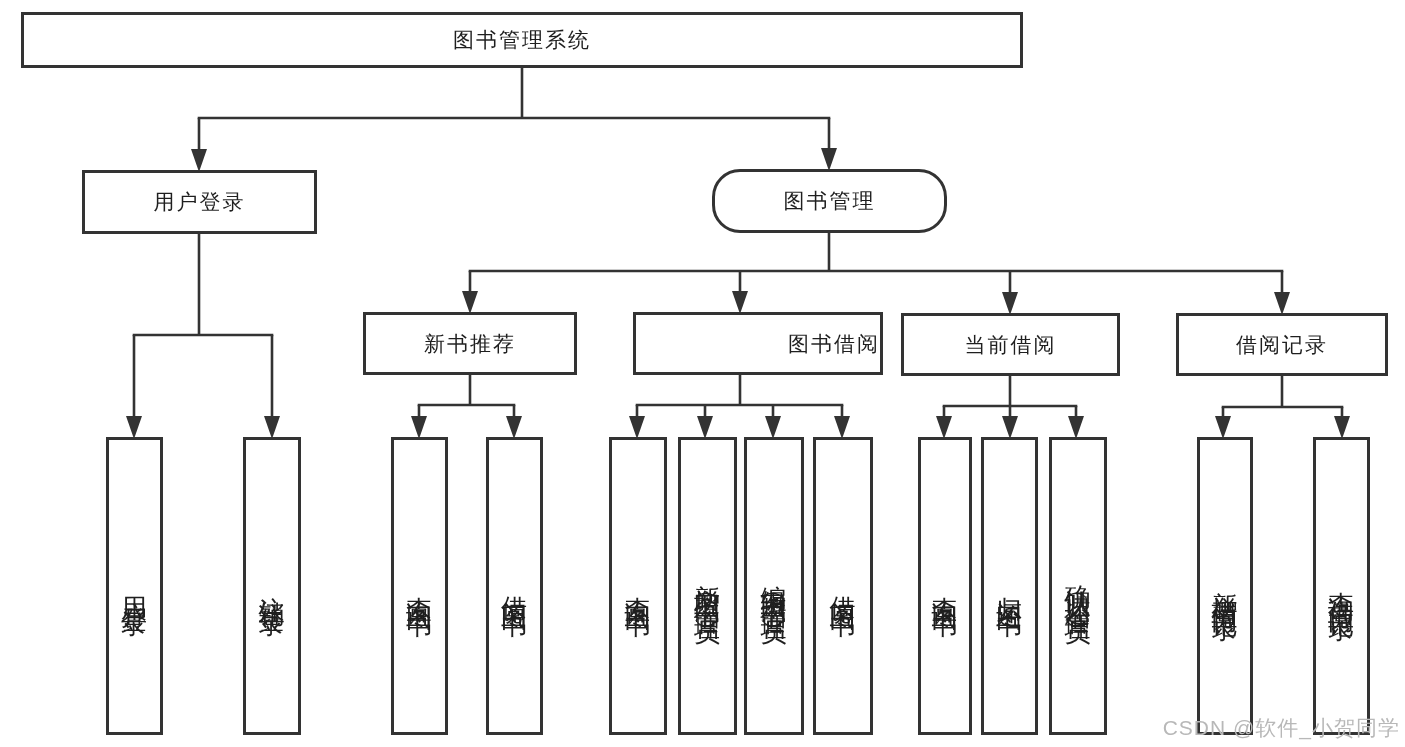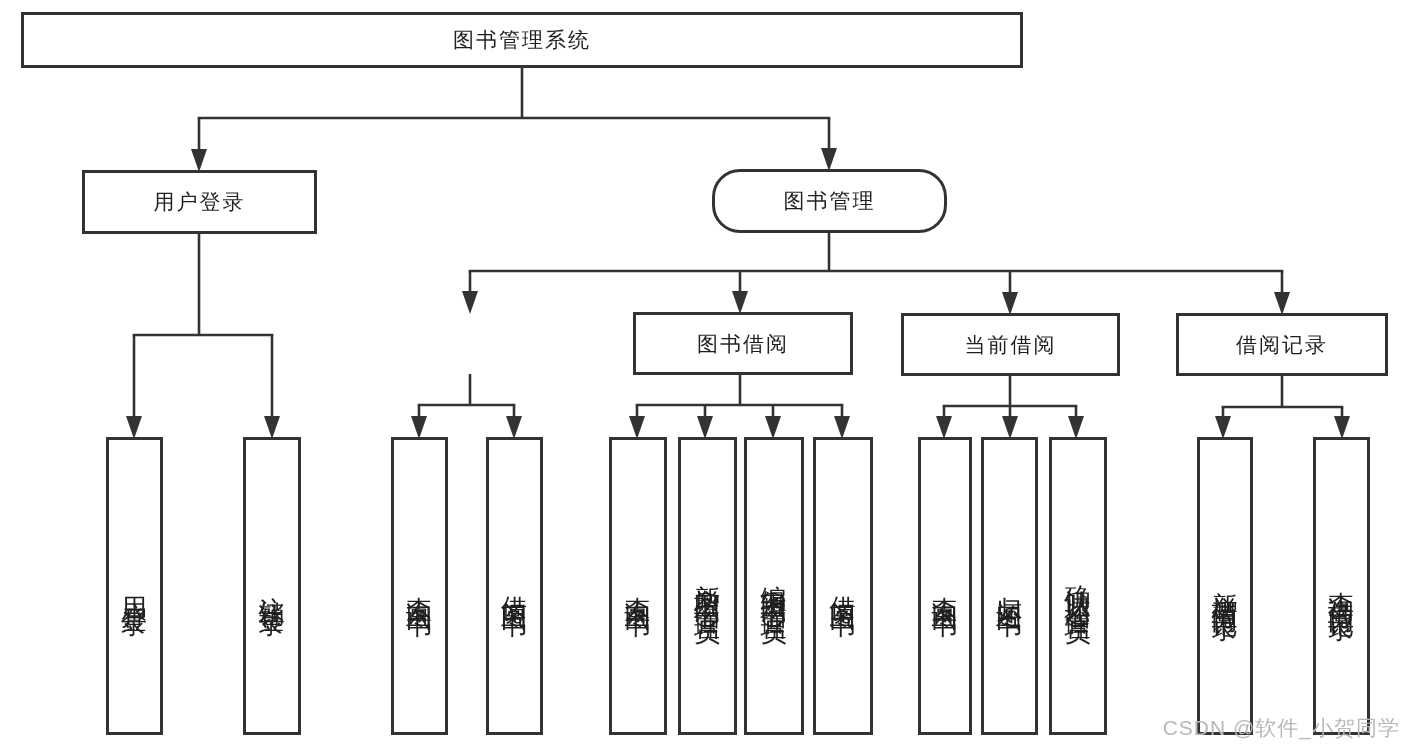--- a/index.html
+++ b/index.html
@@ -131,21 +131,24 @@
     <span class="lbl">图书管理系统</span>
   </div>
 
   <div class="node" style="left:82px; top:170px; width:235px; height:64px;">
     <span class="lbl">用户登录</span>
   </div>
   <div class="node" style="left:712px; top:169px; width:235px; height:64px;border-radius:28px;">
     <span class="lbl">图书管理</span>
   </div>
 
-  <div class="node" style="left:633px; top:312px; width:220px; height:63px;">
+  <div class="node" style="left:363px; top:312px; width:214px; height:63px;">
+    <span class="lbl">新书推荐</span>
+  </div>
+  <div class="node" style="left:633px; top:312px; width:250px; height:63px;justify-content:flex-end;">
     <span class="lbl">图书借阅</span>
   </div>
   <div class="node" style="left:901px; top:313px; width:219px; height:63px;">
     <span class="lbl">当前借阅</span>
   </div>
   <div class="node" style="left:1176px; top:313px; width:212px; height:63px;">
     <span class="lbl">借阅记录</span>
   </div>
 
   <div class="node leaf" style="left:106px; top:437px; width:57px; height:298px;">

